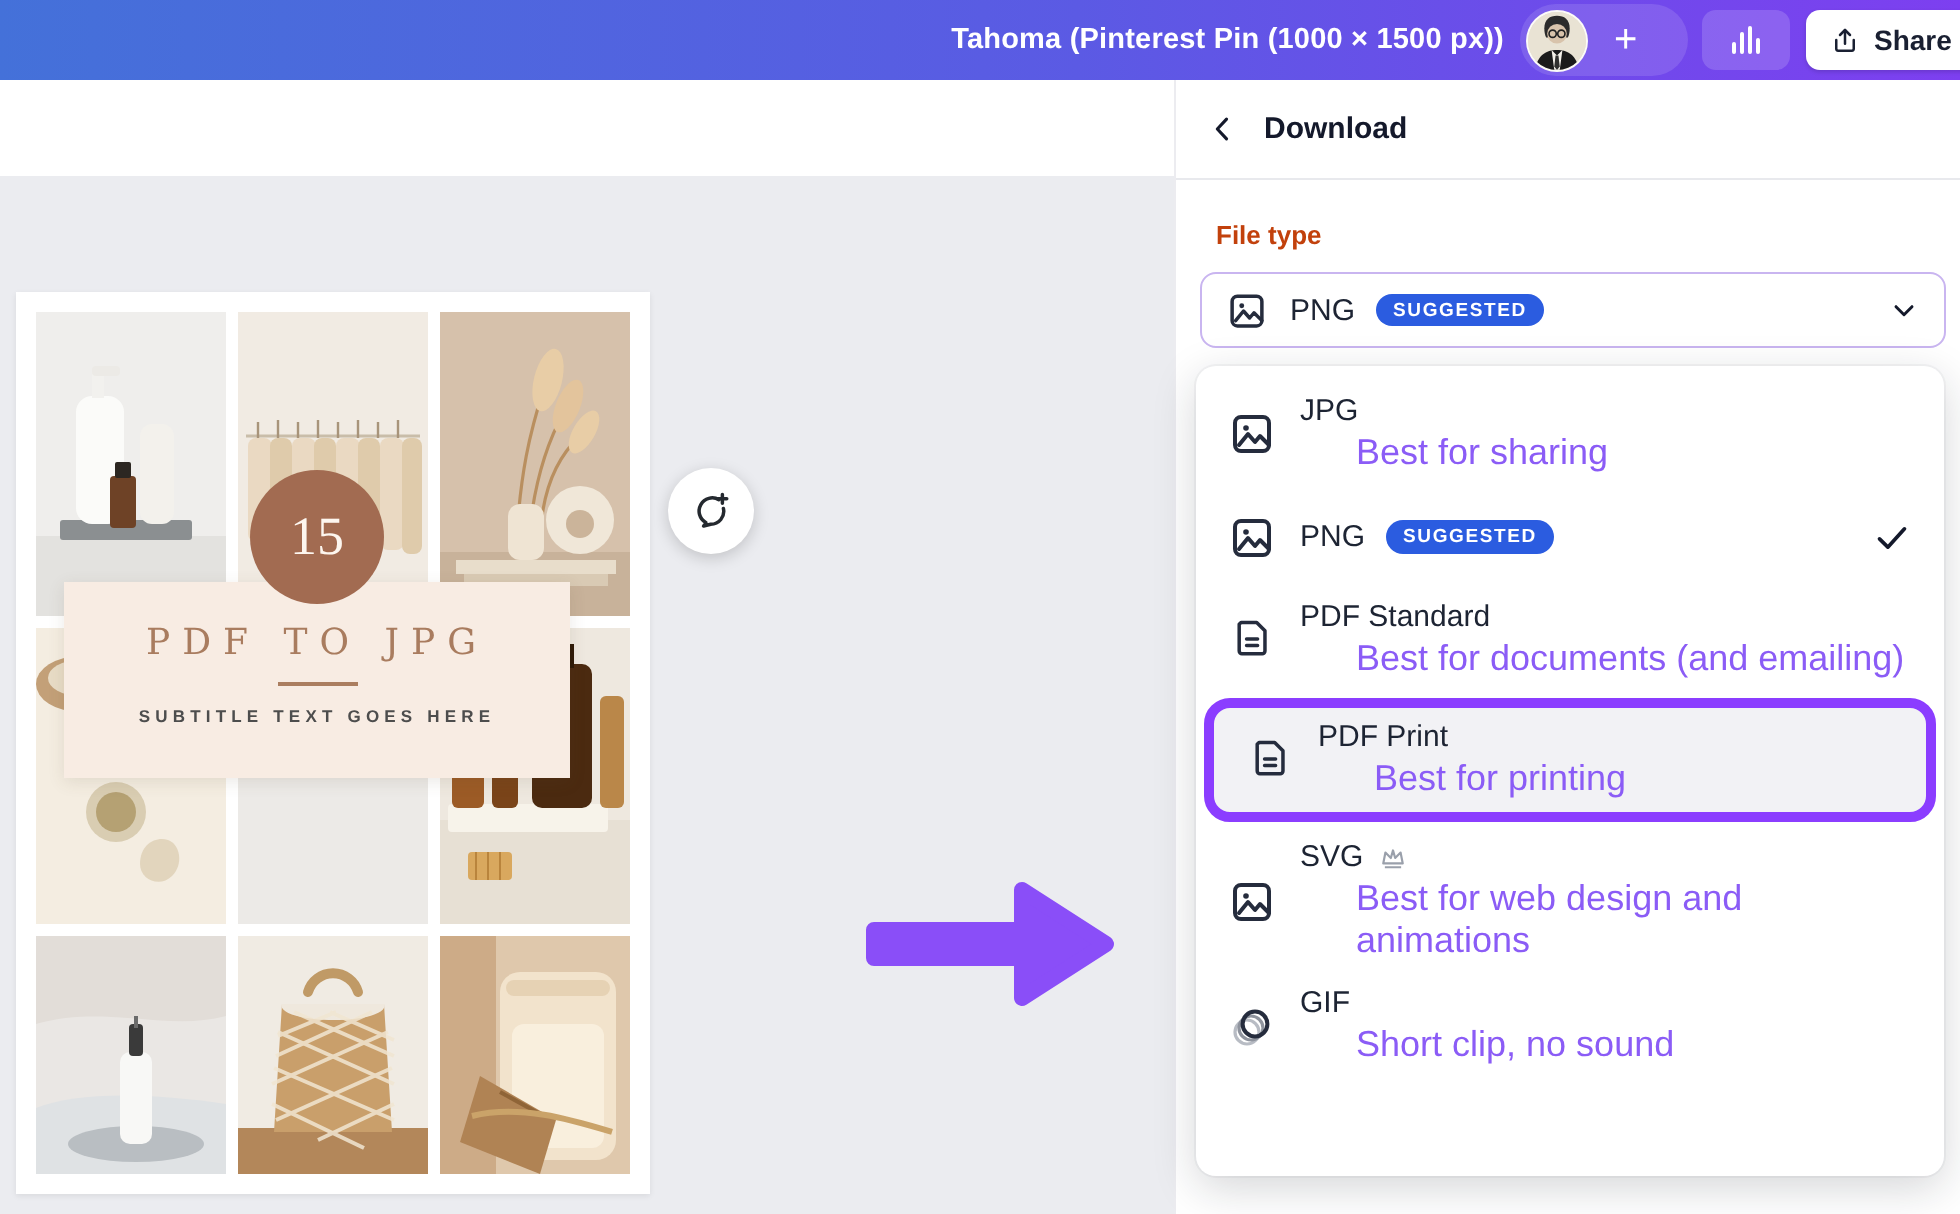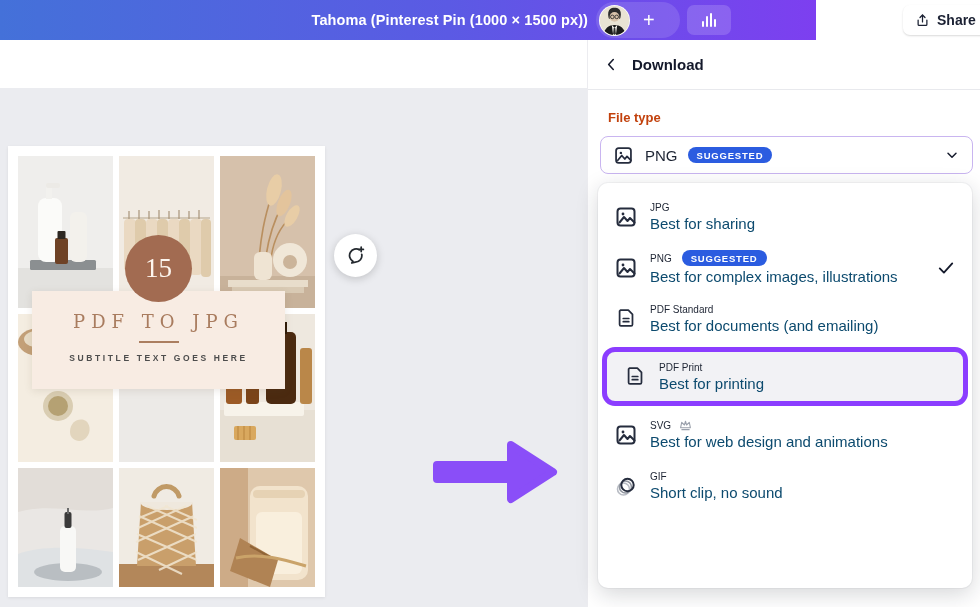--- a/index.html
+++ b/index.html
@@ -1,20 +1,20 @@
 <!DOCTYPE html>
 <html><head>
 <meta charset="utf-8">
 <style>
   * { margin:0; padding:0; box-sizing:border-box; }
   html,body { width:980px; height:607px; overflow:hidden; font-family:"Liberation Sans", sans-serif; }
   .stage { position:relative; width:980px; height:607px; background:#fff; overflow:hidden; }
 
   
-  .header { position:absolute; left:0; top:0; width:816px; height:40px;
+  .header { position:absolute; left:0; top:0; width:980px; height:40px;
     background:linear-gradient(90deg,#4471d9 0%,#5b5ae4 55%,#7d3ff0 100%); }
   .doc-title { position:absolute; right:228px; top:50%; transform:translateY(-50%);
     color:#fff; font-size:14.5px; font-weight:700; letter-spacing:.1px; white-space:nowrap; }
   .avatar-pill { position:absolute; right:136px; top:2px; height:36px; width:84px;
     border-radius:18px; background:rgba(255,255,255,.12); display:flex; align-items:center; padding-left:3px; cursor:pointer; }
   .avatar { width:31px; height:31px; border-radius:50%; background:#e7e0d2; overflow:hidden;
     border:1.5px solid rgba(255,255,255,.85); flex:none; }
   .plus-glyph { color:#fff; font-size:20px; font-weight:400; margin-left:13px; line-height:1; }
   .stats-btn { position:absolute; right:85px; top:5px; width:44px; height:30px; border-radius:7px;
     background:rgba(255,255,255,.16); display:flex; align-items:center; justify-content:center; cursor:pointer; }
@@ -70,22 +70,22 @@
   .select-box .chev { margin-left:auto; color:#14192b; display:flex; }
 
   .dropdown { position:absolute; left:10px; top:143px; width:374px; height:405px; background:#fff;
     border-radius:10px; box-shadow:0 0 0 1px rgba(20,25,40,.04), 0 6px 22px rgba(20,25,40,.18);
     padding:8px 0; display:flex; flex-direction:column; }
   .opt-row { display:flex; align-items:center; padding:6px 16px; min-height:51px; cursor:pointer; position:relative; }
   .opt-icon { width:24px; height:24px; color:#252c3d; flex:none; }
   .opt-icon svg { width:100%; height:100%; }
   .opt-text { margin-left:12px; display:flex; flex-direction:column; gap:2px; }
   .opt-name-line { display:flex; align-items:center; }
-  .opt-name { font-size:10px; font-weight:500; color:#1d2433; }
-  .opt-desc { font-size:15px; color:#0c4a6e; }
+  .opt-name { font-size:15px; font-weight:500; color:#1d2433; }
+  .opt-desc { font-size:18px; color:#8b5cf6;margin-left:28px; }
   .crown { margin-left:8px; color:#9aa0ab; display:flex; }
   .check { margin-left:auto; color:#14192b; display:flex; }
   .hl-wrap { border:5px solid #8b3dff; border-radius:13px; margin:3px 4px; background:#f2f2f5; }
   .hl-wrap .opt-row { min-height:49px; border-radius:8px;text-align:right; }
 </style>
 </head>
 <body>
 
 <div class="stage">
 
@@ -372,21 +372,20 @@
           <svg viewBox="0 0 24 24" fill="none" stroke="#252c3d" stroke-width="2" stroke-linecap="round" stroke-linejoin="round">
             <rect x="3.5" y="3.5" width="17" height="17" rx="3"></rect>
               <circle cx="9" cy="9" r="1.4" fill="#252c3d" stroke="none"></circle>
               <path d="M5.5 17.5l4.5-5.5 3.5 4 2.5-3 4.5 4.5"></path>
           </svg></span>
         <span class="opt-text">
           <span class="opt-name-line">
             <span class="opt-name">PNG</span>
             <span class="badge">SUGGESTED</span>
           </span>
-          <span class="opt-desc">Best for complex images, illustrations</span>
         </span>
         <span class="check">
           <svg width="20" height="20" viewBox="0 0 24 24">
               <polyline points="4.5,12.5 9.5,17.5 19.5,6.5" fill="none" stroke="#14192b" stroke-width="2.2" stroke-linecap="round" stroke-linejoin="round"></polyline>
             </svg>
         </span>
       </div>
 
       <div class="opt-row">
         <span class="opt-icon">

